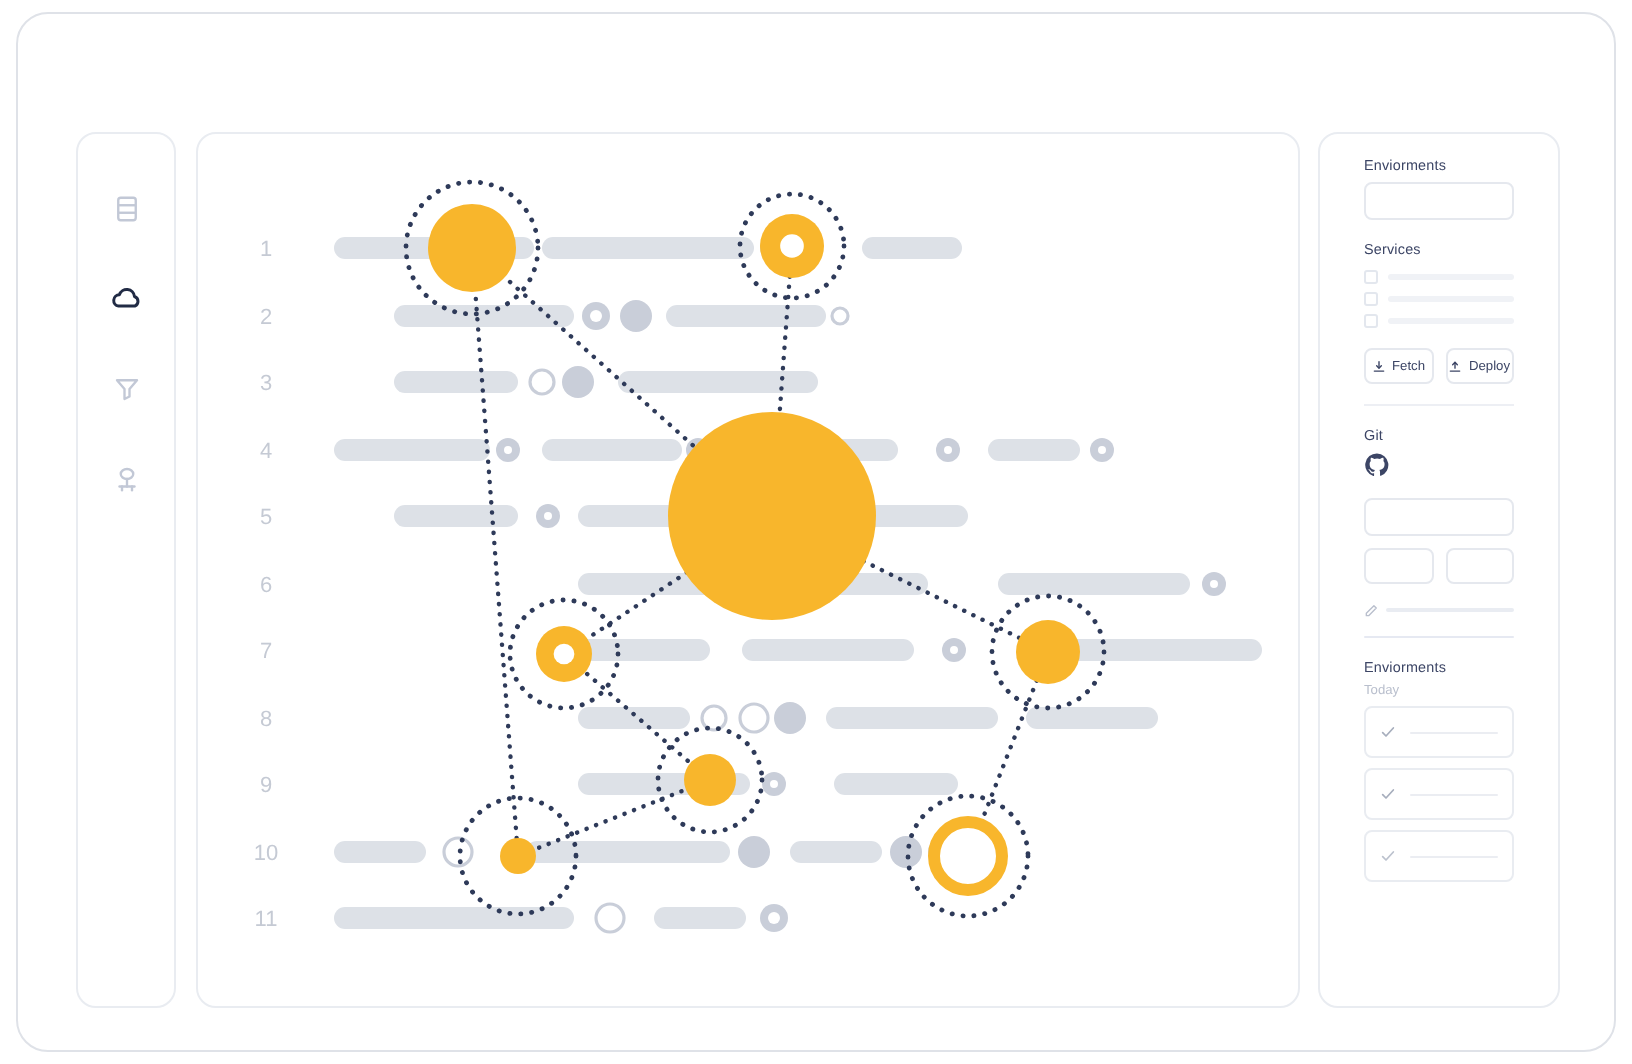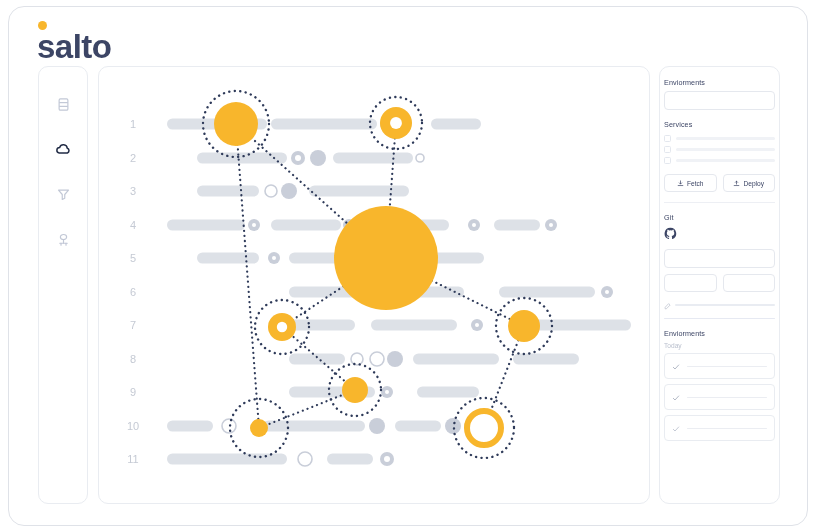--- a/index.html
+++ b/index.html
@@ -74,21 +74,21 @@
   .canvas-svg { position: absolute; left: 0; top: 0; }
 
   
   .right-panel {
     position: absolute;
     left: 650px; top: 59px;
     width: 121px; height: 438px;
     background: #ffffff;
     border: 1.2px solid #e9ecf1;
     border-radius: 10px;
-    padding: 11px 4px;
+    padding: 11px 22px;
   }
   .panel-label {
     font-size: 7.2px;
     color: #3c4565;
     font-weight: 400;
     margin-bottom: 4px;
     letter-spacing: 0.1px;
   }
   .panel-sublabel {
     font-size: 6.6px;
@@ -177,26 +177,20 @@
   .op-line {
     flex: 1; height: 1.6px;
     background: #ebedf2; border-radius: 2px;
   }
 </style>
 </head>
 <body>
 
 <div class="app-window">
 
-  <div class="logo-area">
-    <div class="logo-text">
-      <span class="logo-dot"></span>
-      <span>salto</span>
-    </div>
-  </div>
 
   <div class="icon-rail">
     <div class="rail-icon">
       <span>
         <svg width="15" height="15" viewBox="0 0 24 24" fill="none" stroke="#c2c8d6" stroke-width="1.9">
           <rect x="5" y="3" width="14" height="18" rx="2"></rect>
           <line x1="5" y1="9" x2="19" y2="9"></line>
           <line x1="5" y1="15" x2="19" y2="15"></line>
         </svg>
       </span>

